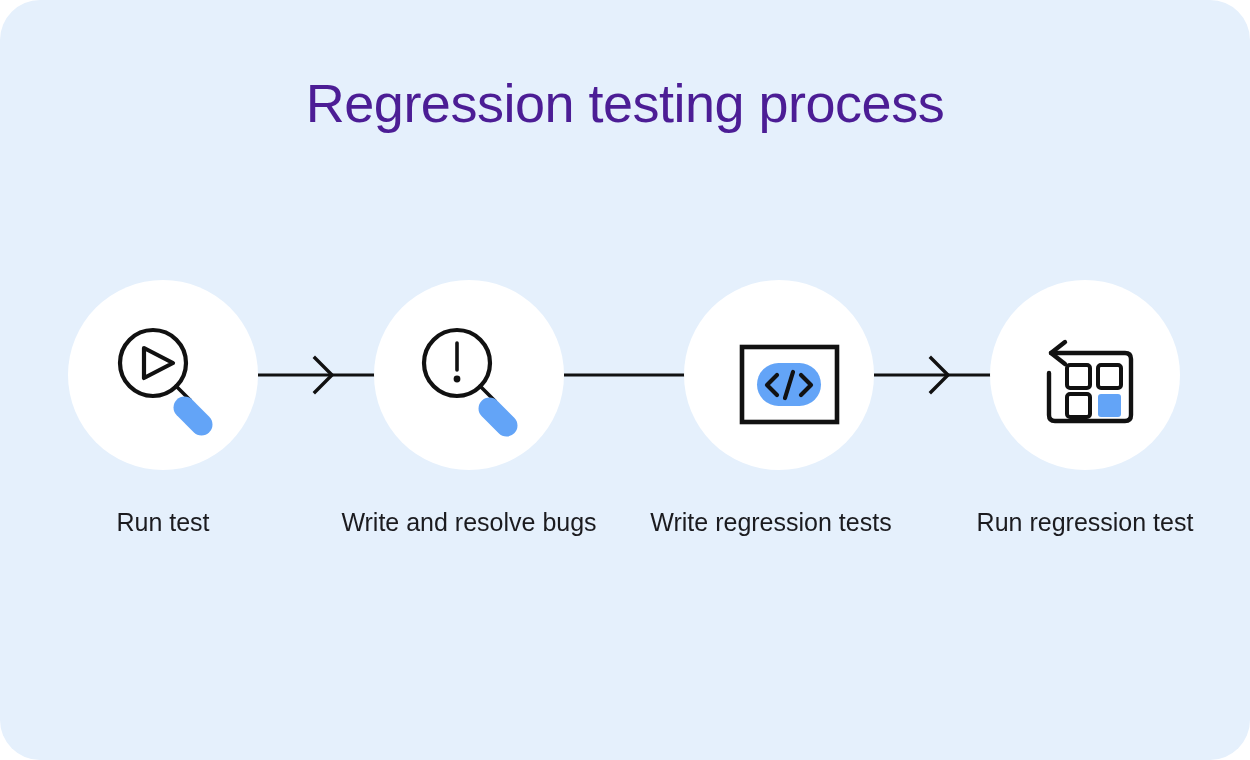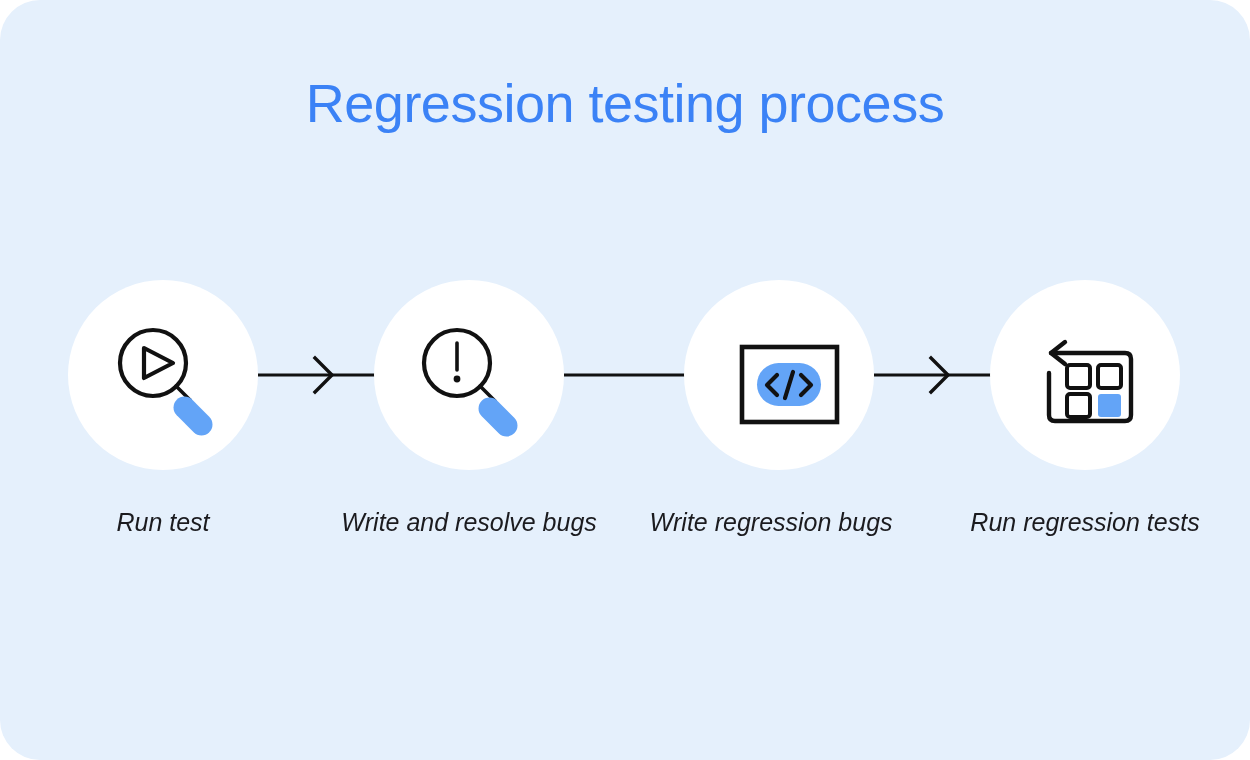--- a/index.html
+++ b/index.html
@@ -32,21 +32,21 @@
   }
   .title {
     position: absolute;
     left: 0;
     top: 72px;
     width: 1250px;
     text-align: center;
     font-size: 54px;
     font-weight: 400;
     letter-spacing: -0.5px;
-    color: #3b82f6;
+    color: #4c1d95;
     font-family: "Liberation Sans", sans-serif;
   }
   .flow {
     position: absolute;
     left: 0;
     top: 280px;
     width: 1250px;
     height: 190px;
   }
   .node {
@@ -75,21 +75,20 @@
   .label {
     position: absolute;
     top: 505px;
     width: 260px;
     text-align: center;
     font-size: 25px;
     line-height: 34px;
     font-weight: 400;
     color: #1b1b1f;
     font-family: "Liberation Sans", sans-serif;
-    font-style: italic;
   }
   .label-1 { left: 33px; }
   .label-2 { left: 339px; }
   .label-3 { left: 641px; }
   .label-4 { left: 955px; }
 
   .connector {
     position: absolute;
     top: 0;
     height: 190px;
@@ -176,16 +175,16 @@
           <rect x="42" y="79" width="23" height="23" rx="3" fill="none" stroke="#111111" stroke-width="4"></rect>
           <rect x="73" y="79" width="23" height="23" rx="3" fill="#63a4f7"></rect>
         </svg>
       </div>
     </div>
 
   </div>
 
   <div class="label label-1">Run test</div>
   <div class="label label-2">Write and resolve bugs</div>
-  <div class="label label-3">Write regression bugs</div>
-  <div class="label label-4">Run regression tests</div>
+  <div class="label label-3">Write regression tests</div>
+  <div class="label label-4">Run regression test</div>
 
 </div>
 
 </body></html>

